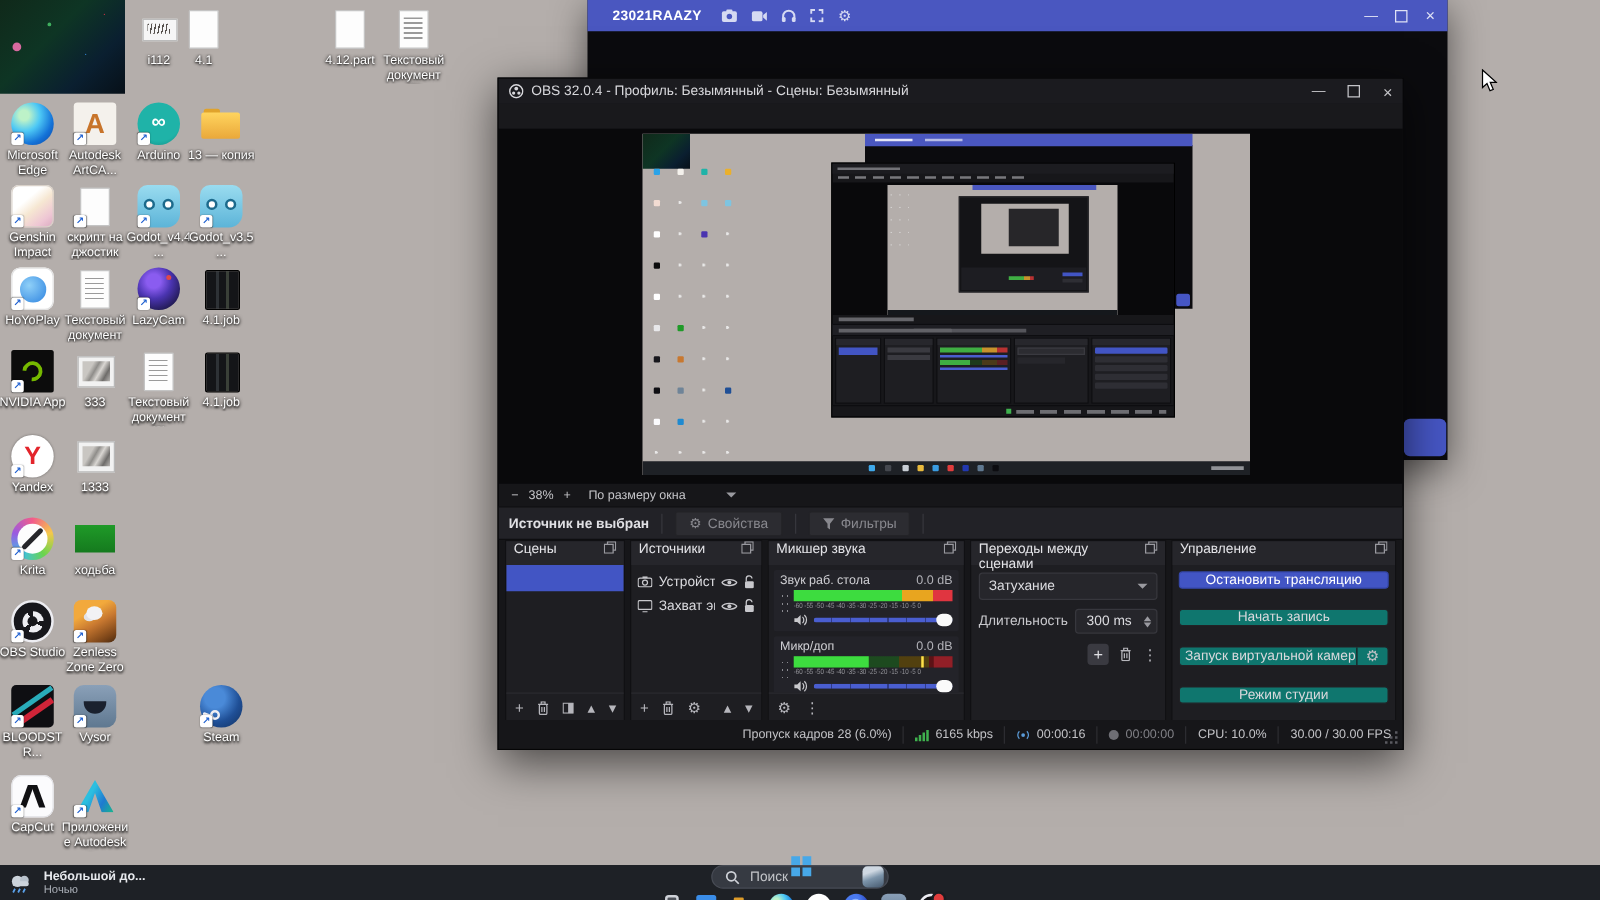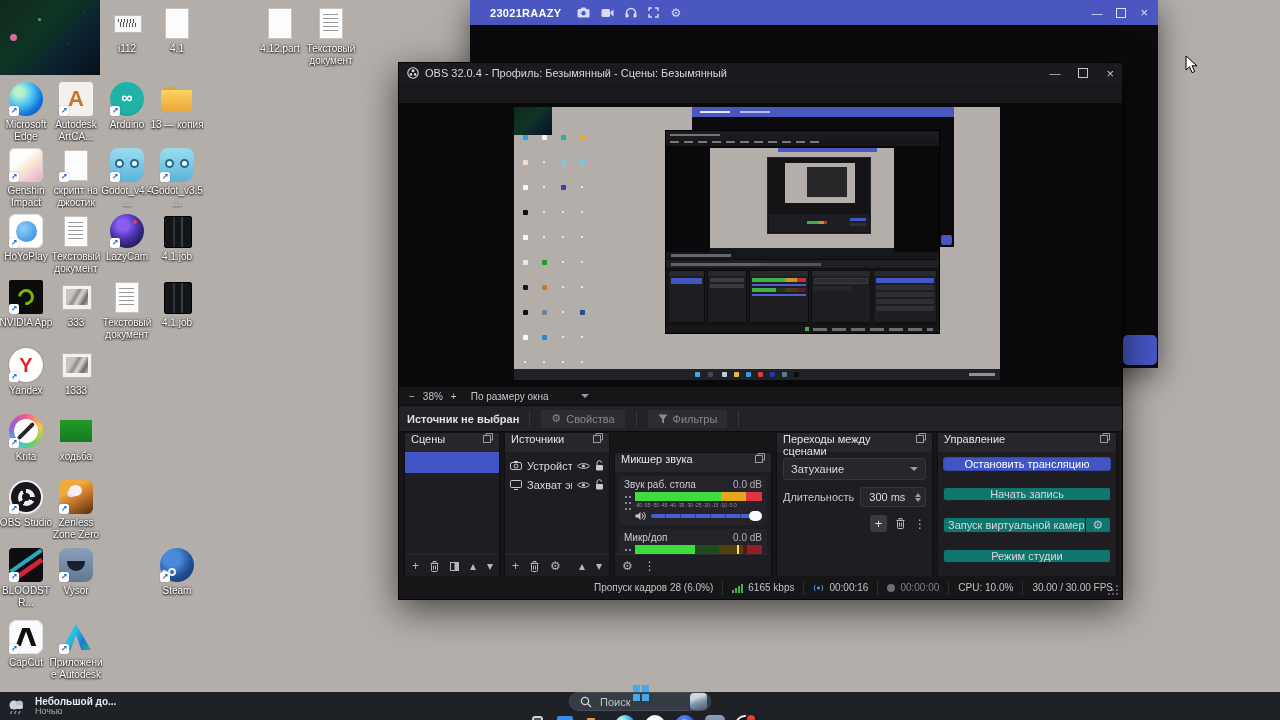--- a/index.html
+++ b/index.html
@@ -148,21 +148,21 @@
   .srcbar-status{font-size:11px;font-weight:bold;color:#e0e0e4;}
   .vsep{width:1px;height:16px;background:#36363c;margin:0 10px;}
   .flatbtn{display:flex;align-items:center;gap:5px;height:18px;padding:0 10px;background:#2c2c31;border:1px solid #232327;border-radius:2px;
     font-size:11px;color:#88888e;}
   .flatbtn svg{display:block;}
 
   
   .docks{position:absolute;top:369px;left:5px;right:5px;height:146px;display:flex;gap:4px;}
   .dock{background:#1e1e22;border:1px solid #101013;display:flex;flex-direction:column;box-sizing:border-box;min-width:0;}
   .dock-scenes{width:96px;flex:none;} .dock-sources{width:106px;flex:none;}
-  .dock-mixer{width:158px;flex:none;margin-top:20px;} .dock-transitions{width:157px;flex:none;} .dock-controls{flex:1;}
+  .dock-mixer{width:158px;flex:none;} .dock-transitions{width:157px;flex:none;} .dock-controls{flex:1;}
   .dhead{height:19px;flex:none;background:#26262b;display:flex;align-items:flex-start;padding:0 6px;font-size:11px;color:#e4e4e8;}
   .dhead .pop{margin-left:auto;display:flex;}
   .dbody{flex:1;position:relative;overflow:hidden;}
   .dfoot{height:22px;flex:none;border-top:1px solid #2a2a2f;display:flex;align-items:center;gap:11px;padding:0 7px;color:#b6b6bc;}
   .dfoot .gap{margin-left:auto;}
   .ticon{font-size:12px;line-height:1;color:#b6b6bc;display:flex;align-items:center;}
   .ticon svg{display:block;}
 
   .scene-item{height:21px;display:flex;align-items:center;padding:0 6px;font-size:11px;color:#e8e8ec;}
   .scene-item.f-selected{background:#4255c4;color:#fff;}
@@ -341,21 +341,21 @@
 
   <div class="wallpaper ghost" style="inset:0;"></div>
   <div class="corner-photo"></div>
 
   <div id="desktop-icons">
 
   <div class="di k-sketch" style="left: 102px; top: 6px;">
       <div class="glyph"></div>
       <div class="dlabel">i112</div>
     </div>
-      <div class="di k-file" style="left: 152px; top: 6px;">
+      <div class="di k-file" style="left: 138px; top: 6px;">
       <div class="glyph"></div>
       <div class="dlabel">4.1</div>
     </div>
       <div class="di k-file" style="left: 255px; top: 6px;">
       <div class="glyph"></div>
       <div class="dlabel">4.12.part</div>
     </div>
       <div class="di k-textdoc" style="left: 306px; top: 6px;">
       <div class="glyph"></div>
       <div class="dlabel">Текстовый документ (3)</div>

